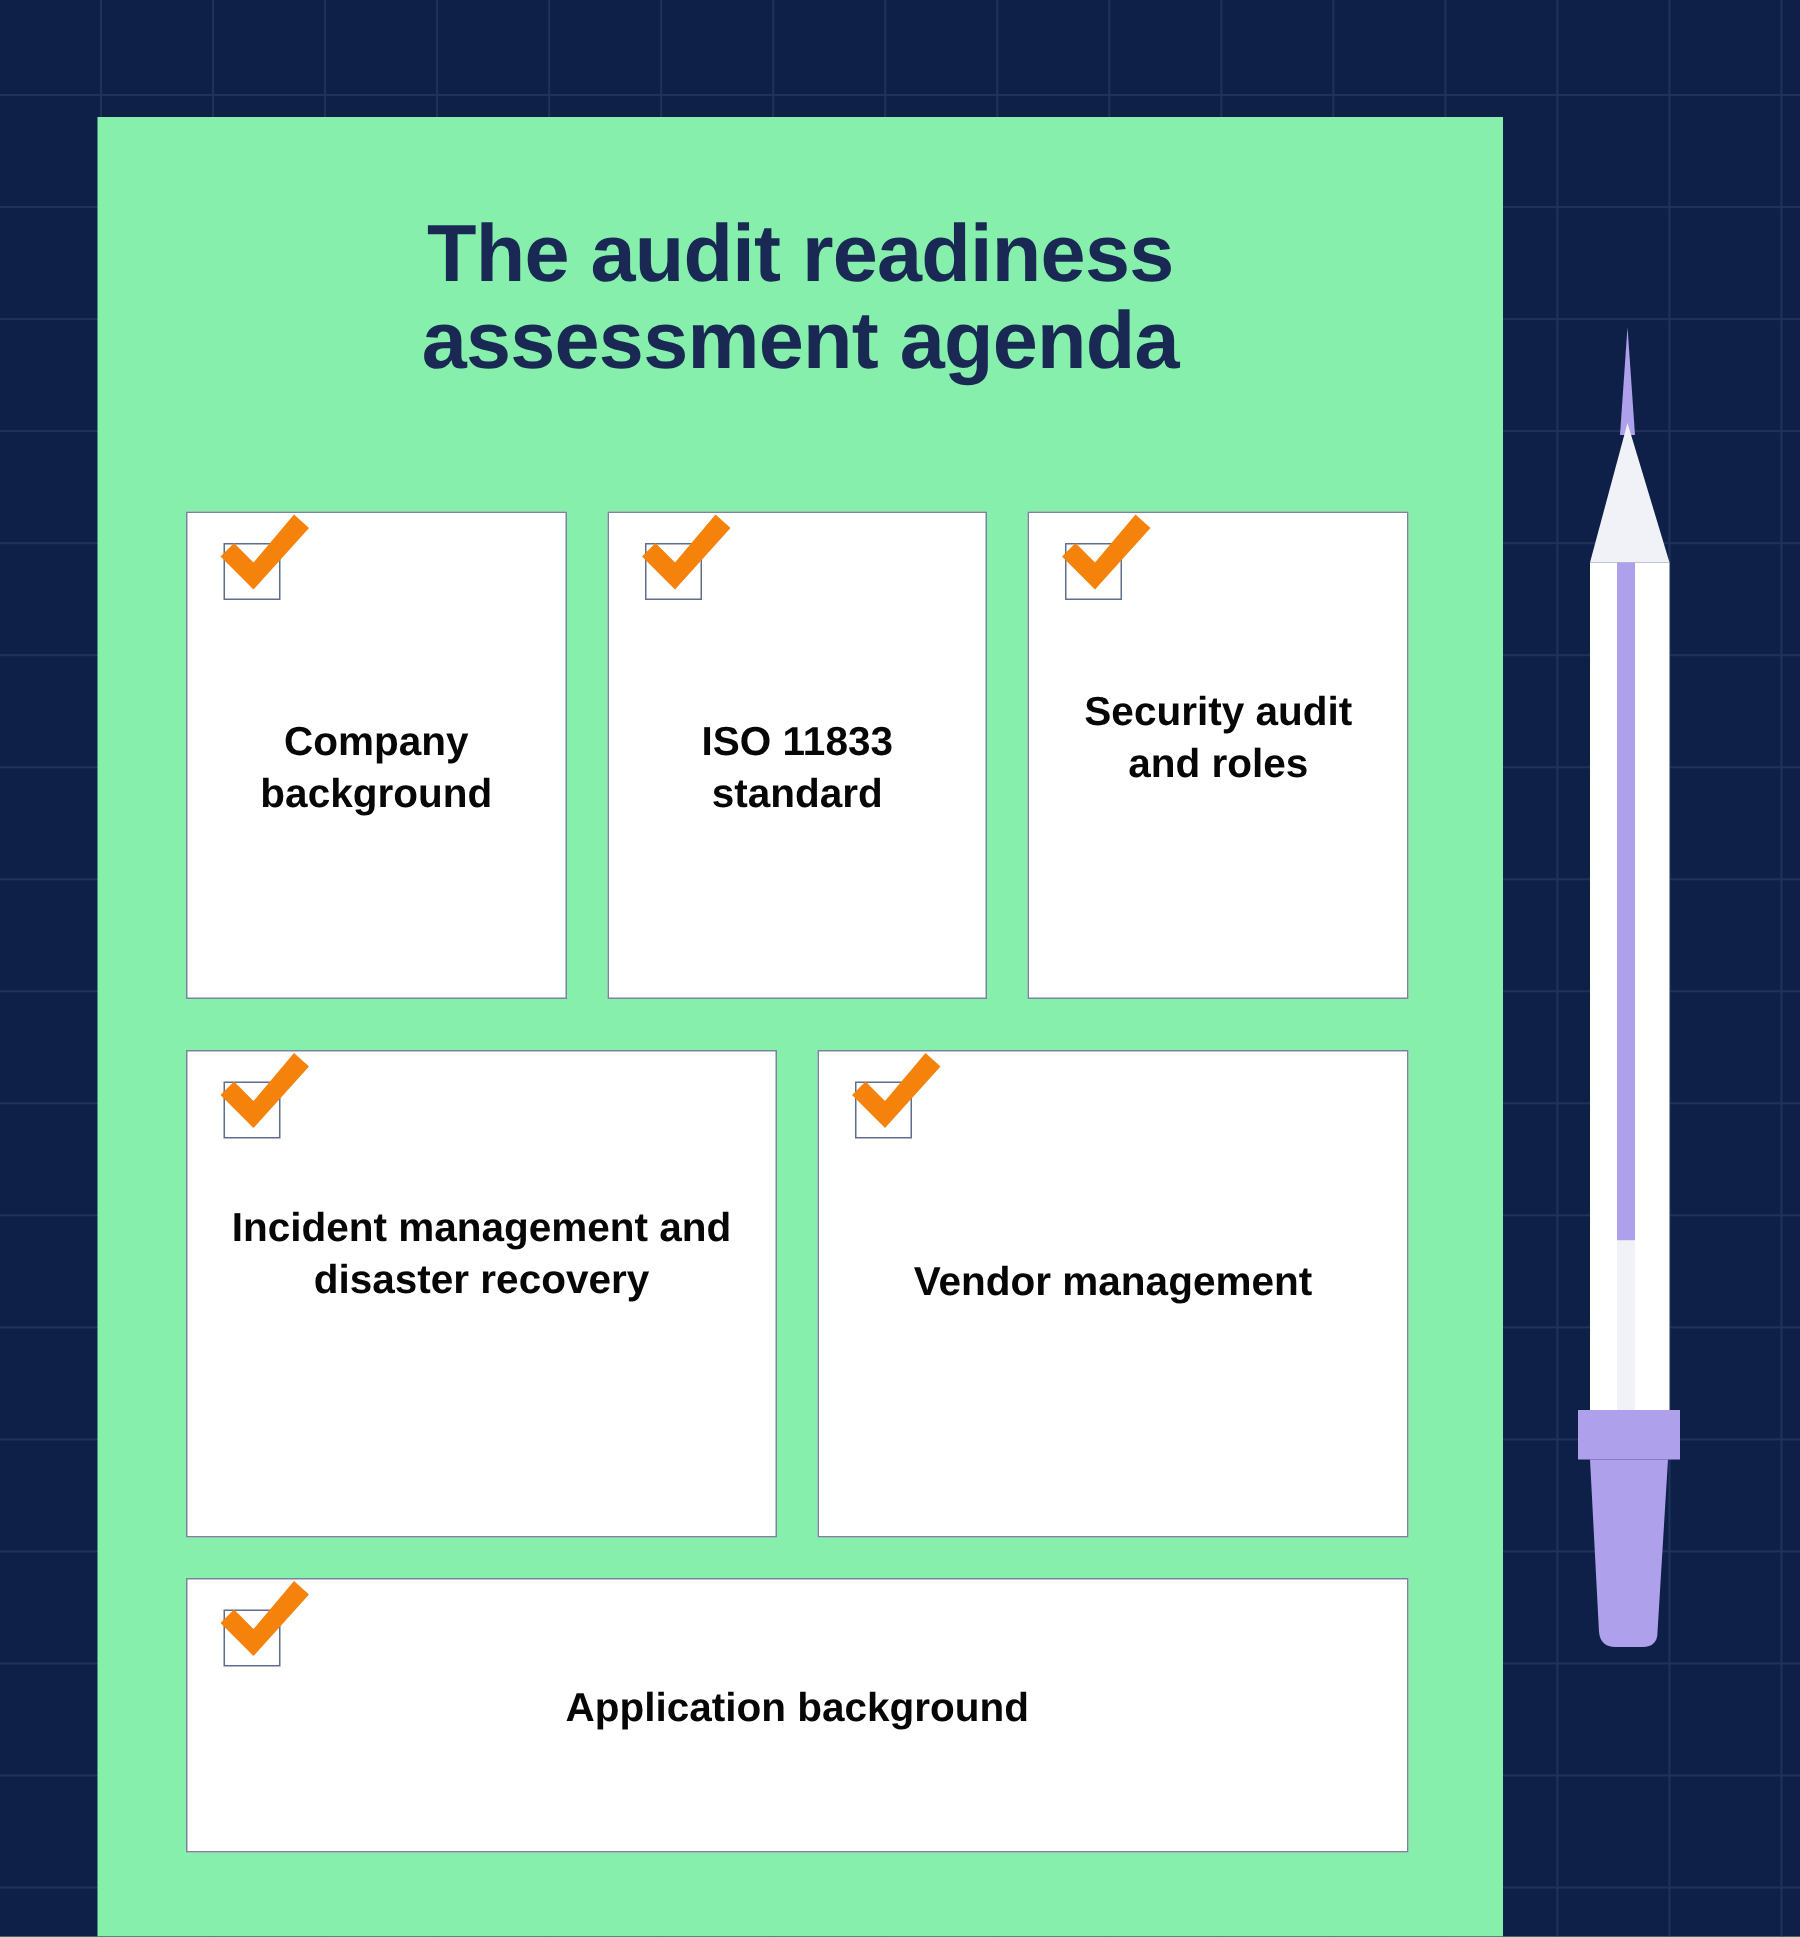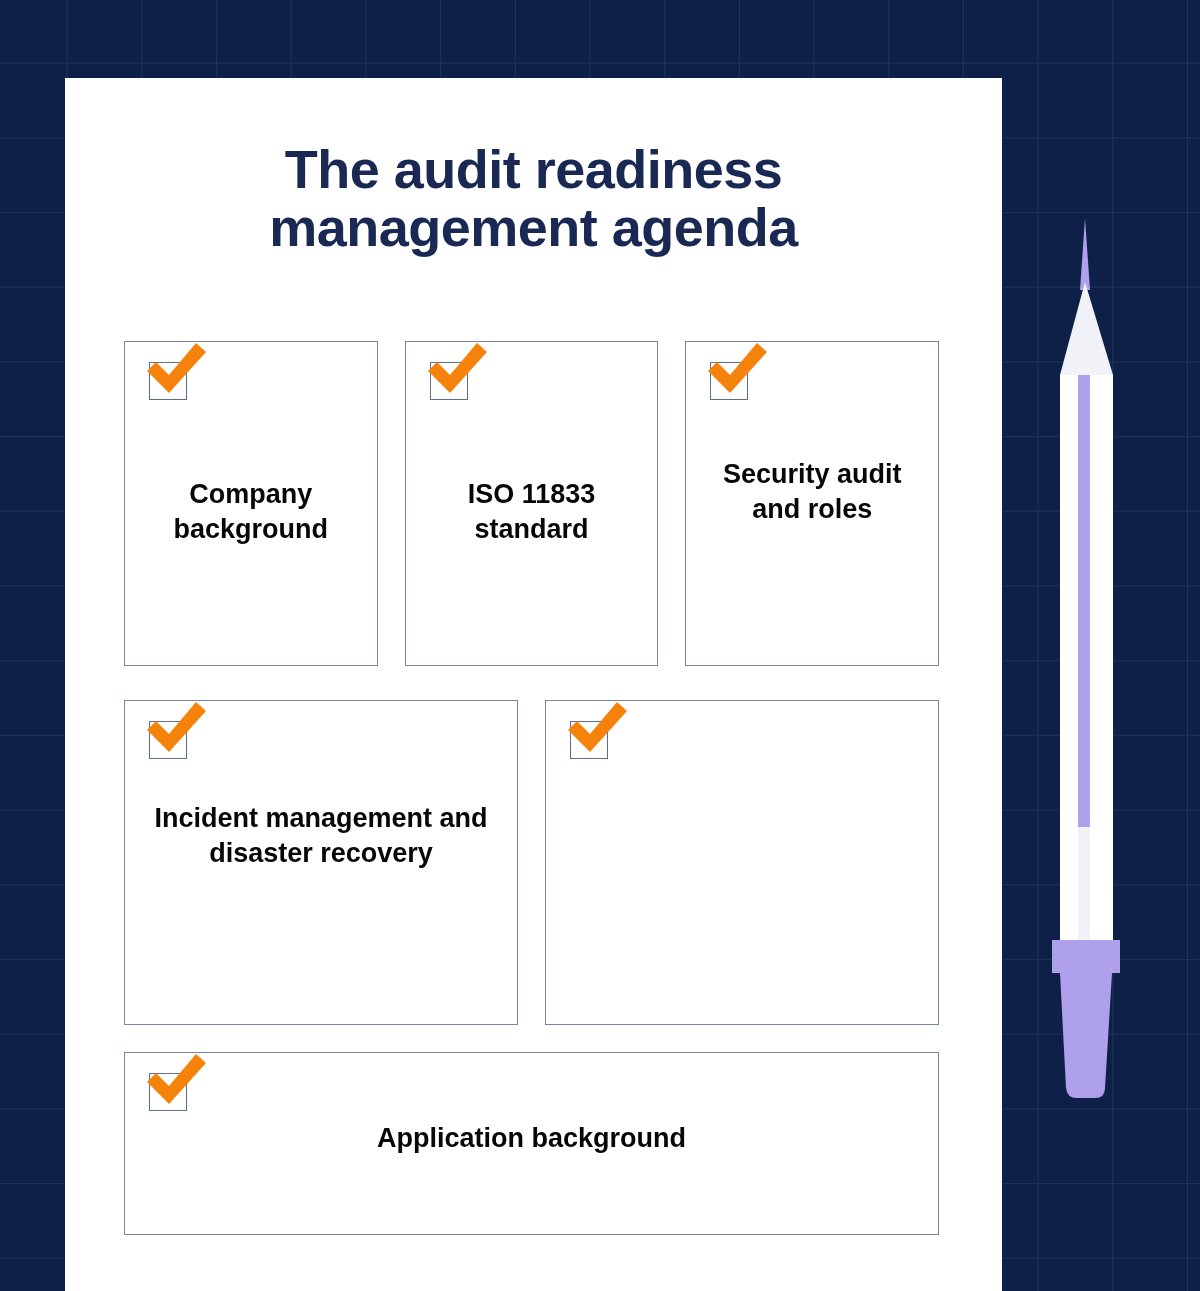--- a/index.html
+++ b/index.html
@@ -29,21 +29,21 @@
     background-position: -8px -12px;
   }
 
   
   #panel {
     position: absolute;
     left: 65px;
     top: 78px;
     width: 937px;
     height: 1213px;
-    background: #ffffff;
+    background: #86efac;
   }
 
   
   #title {
     position: absolute;
     left: 0;
     top: 62px;
     width: 937px;
     text-align: center;
     font-size: 54px;
@@ -132,21 +132,21 @@
 </style>
 </head>
 <body>
 
 <div id="bg-grid"></div>
 
 <div id="panel">
 
   <h1 id="title">
     <span>The audit readiness</span><br>
-    <span>management agenda</span>
+    <span>assessment agenda</span>
   </h1>
 
   <div id="cards">
 
     <div class="row row1">
 
       <div class="card c1">
         <div class="checkbox">
           <div class="box"></div>
           <svg class="tick" viewBox="0 0 64 62">
@@ -191,20 +191,21 @@
         <div class="card-label">Incident management and disaster recovery</div>
       </div>
 
       <div class="card c3">
         <div class="checkbox">
           <div class="box"></div>
           <svg class="tick" viewBox="0 0 64 62">
             <polygon points="3,30 12,21 25,34 52,2 62,11 25,52" fill="#f5820b"></polygon>
           </svg>
         </div>
+        <div class="card-label">Vendor management</div>
       </div>
 
     </div>
 
     <div class="row row3">
 
       <div class="card c1">
         <div class="checkbox">
           <div class="box"></div>
           <svg class="tick" viewBox="0 0 64 62">

